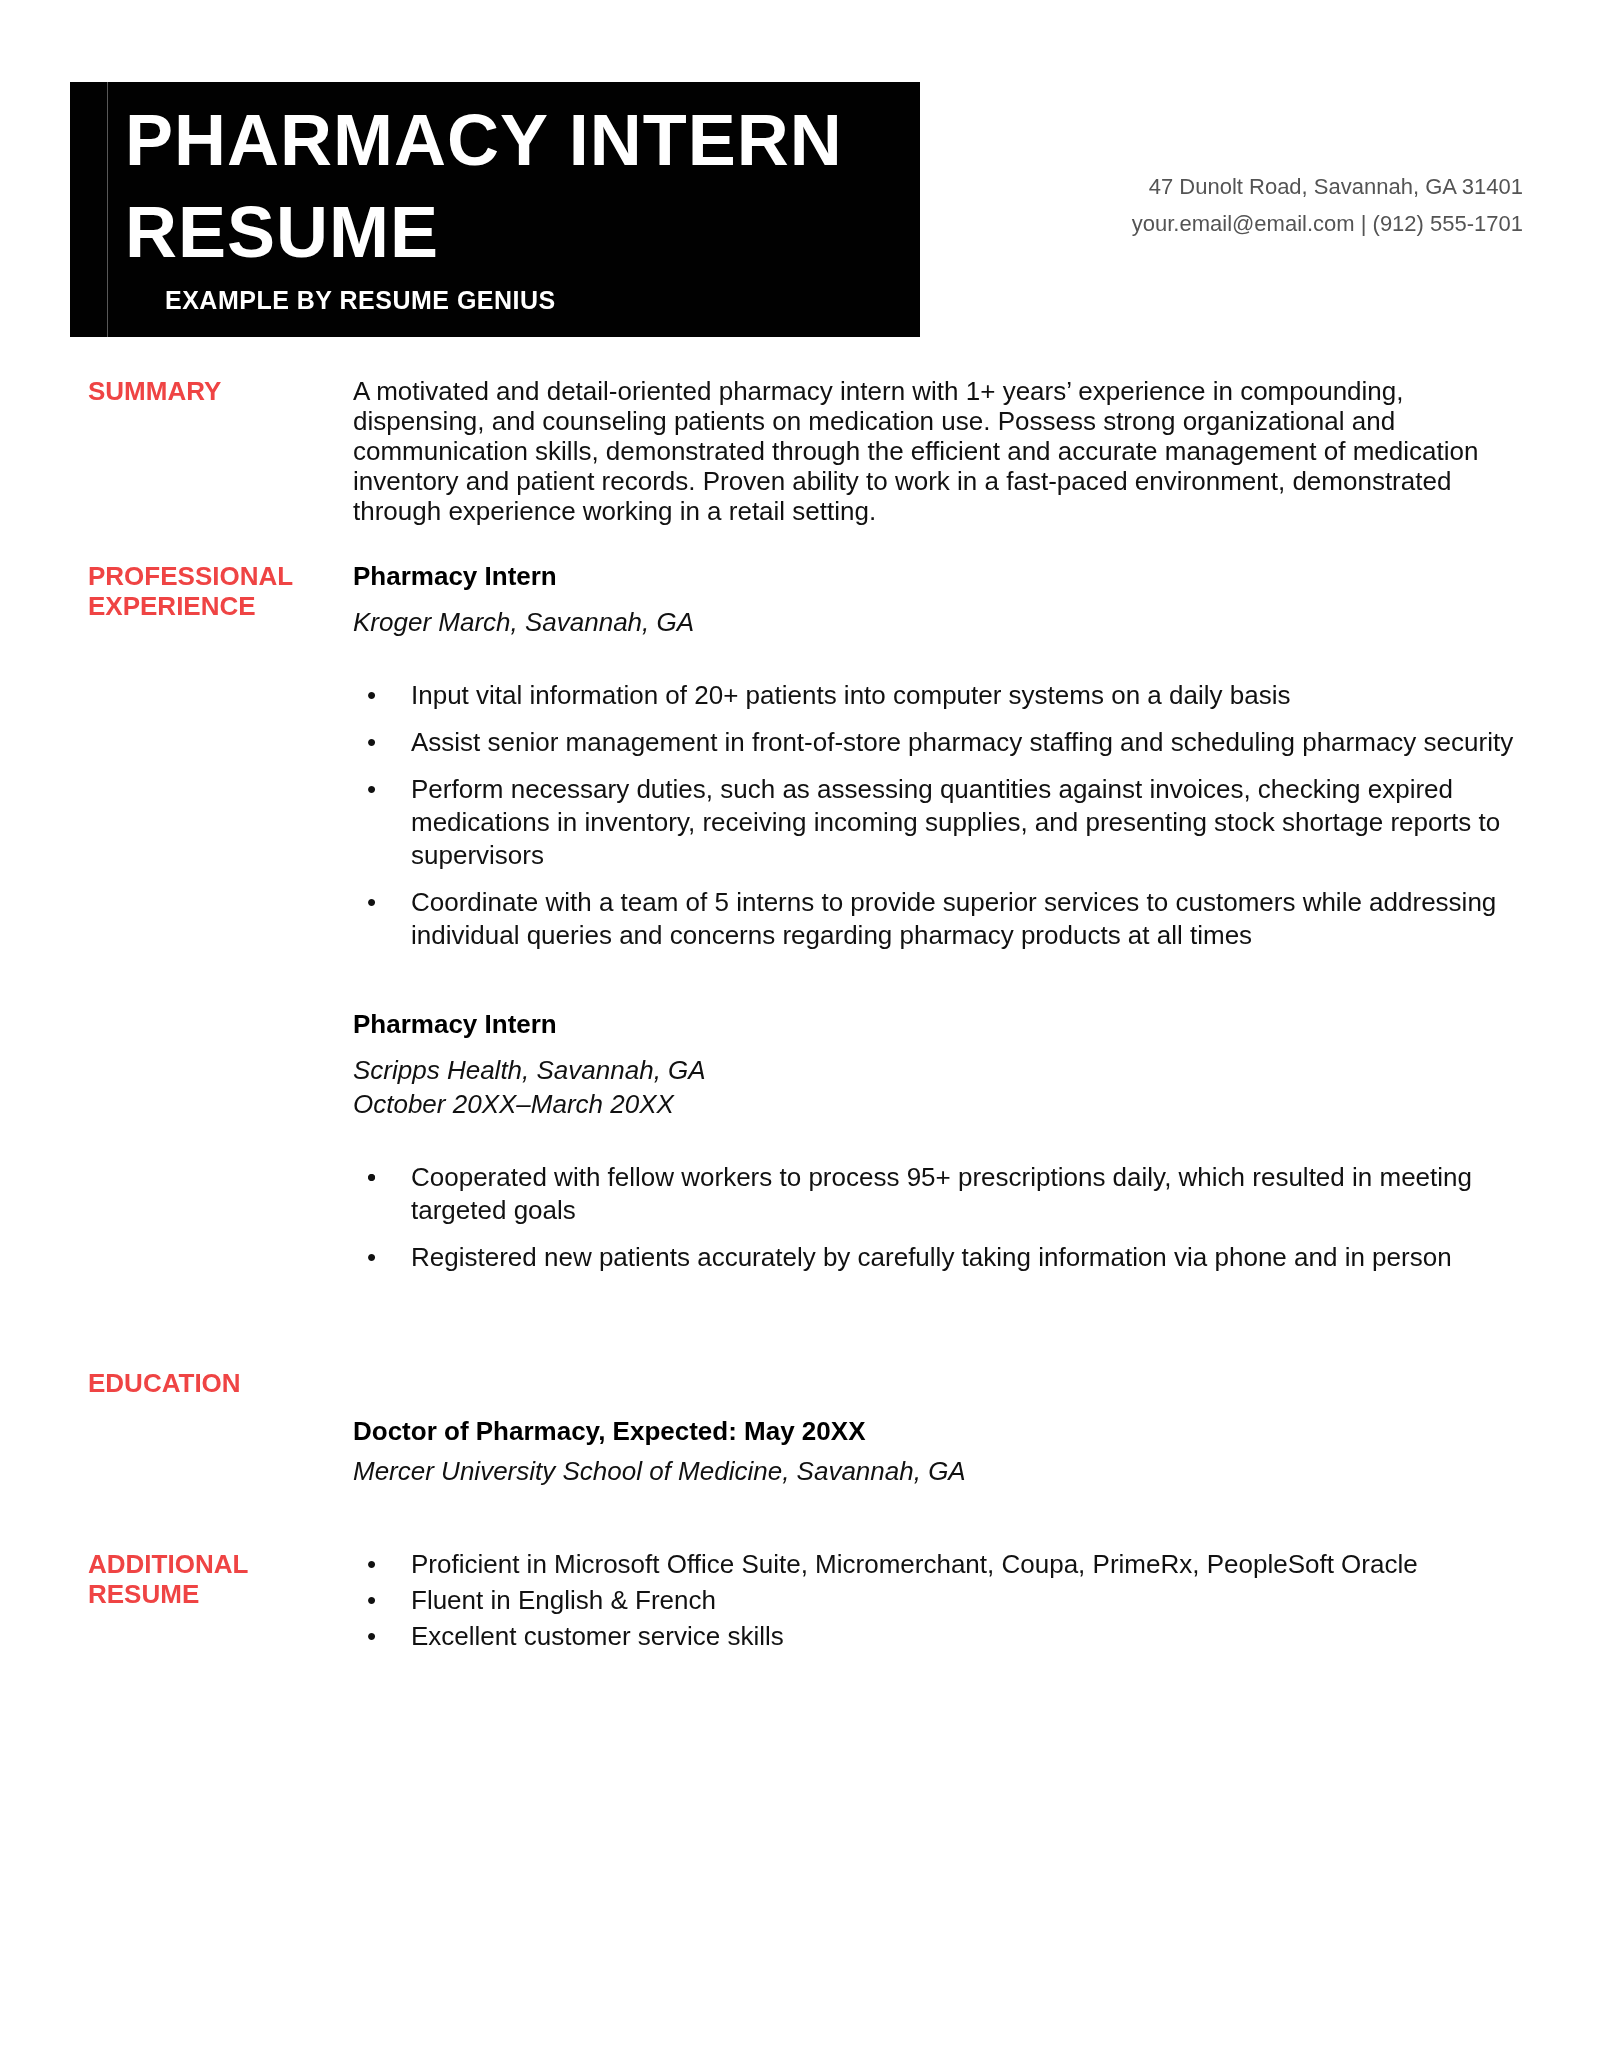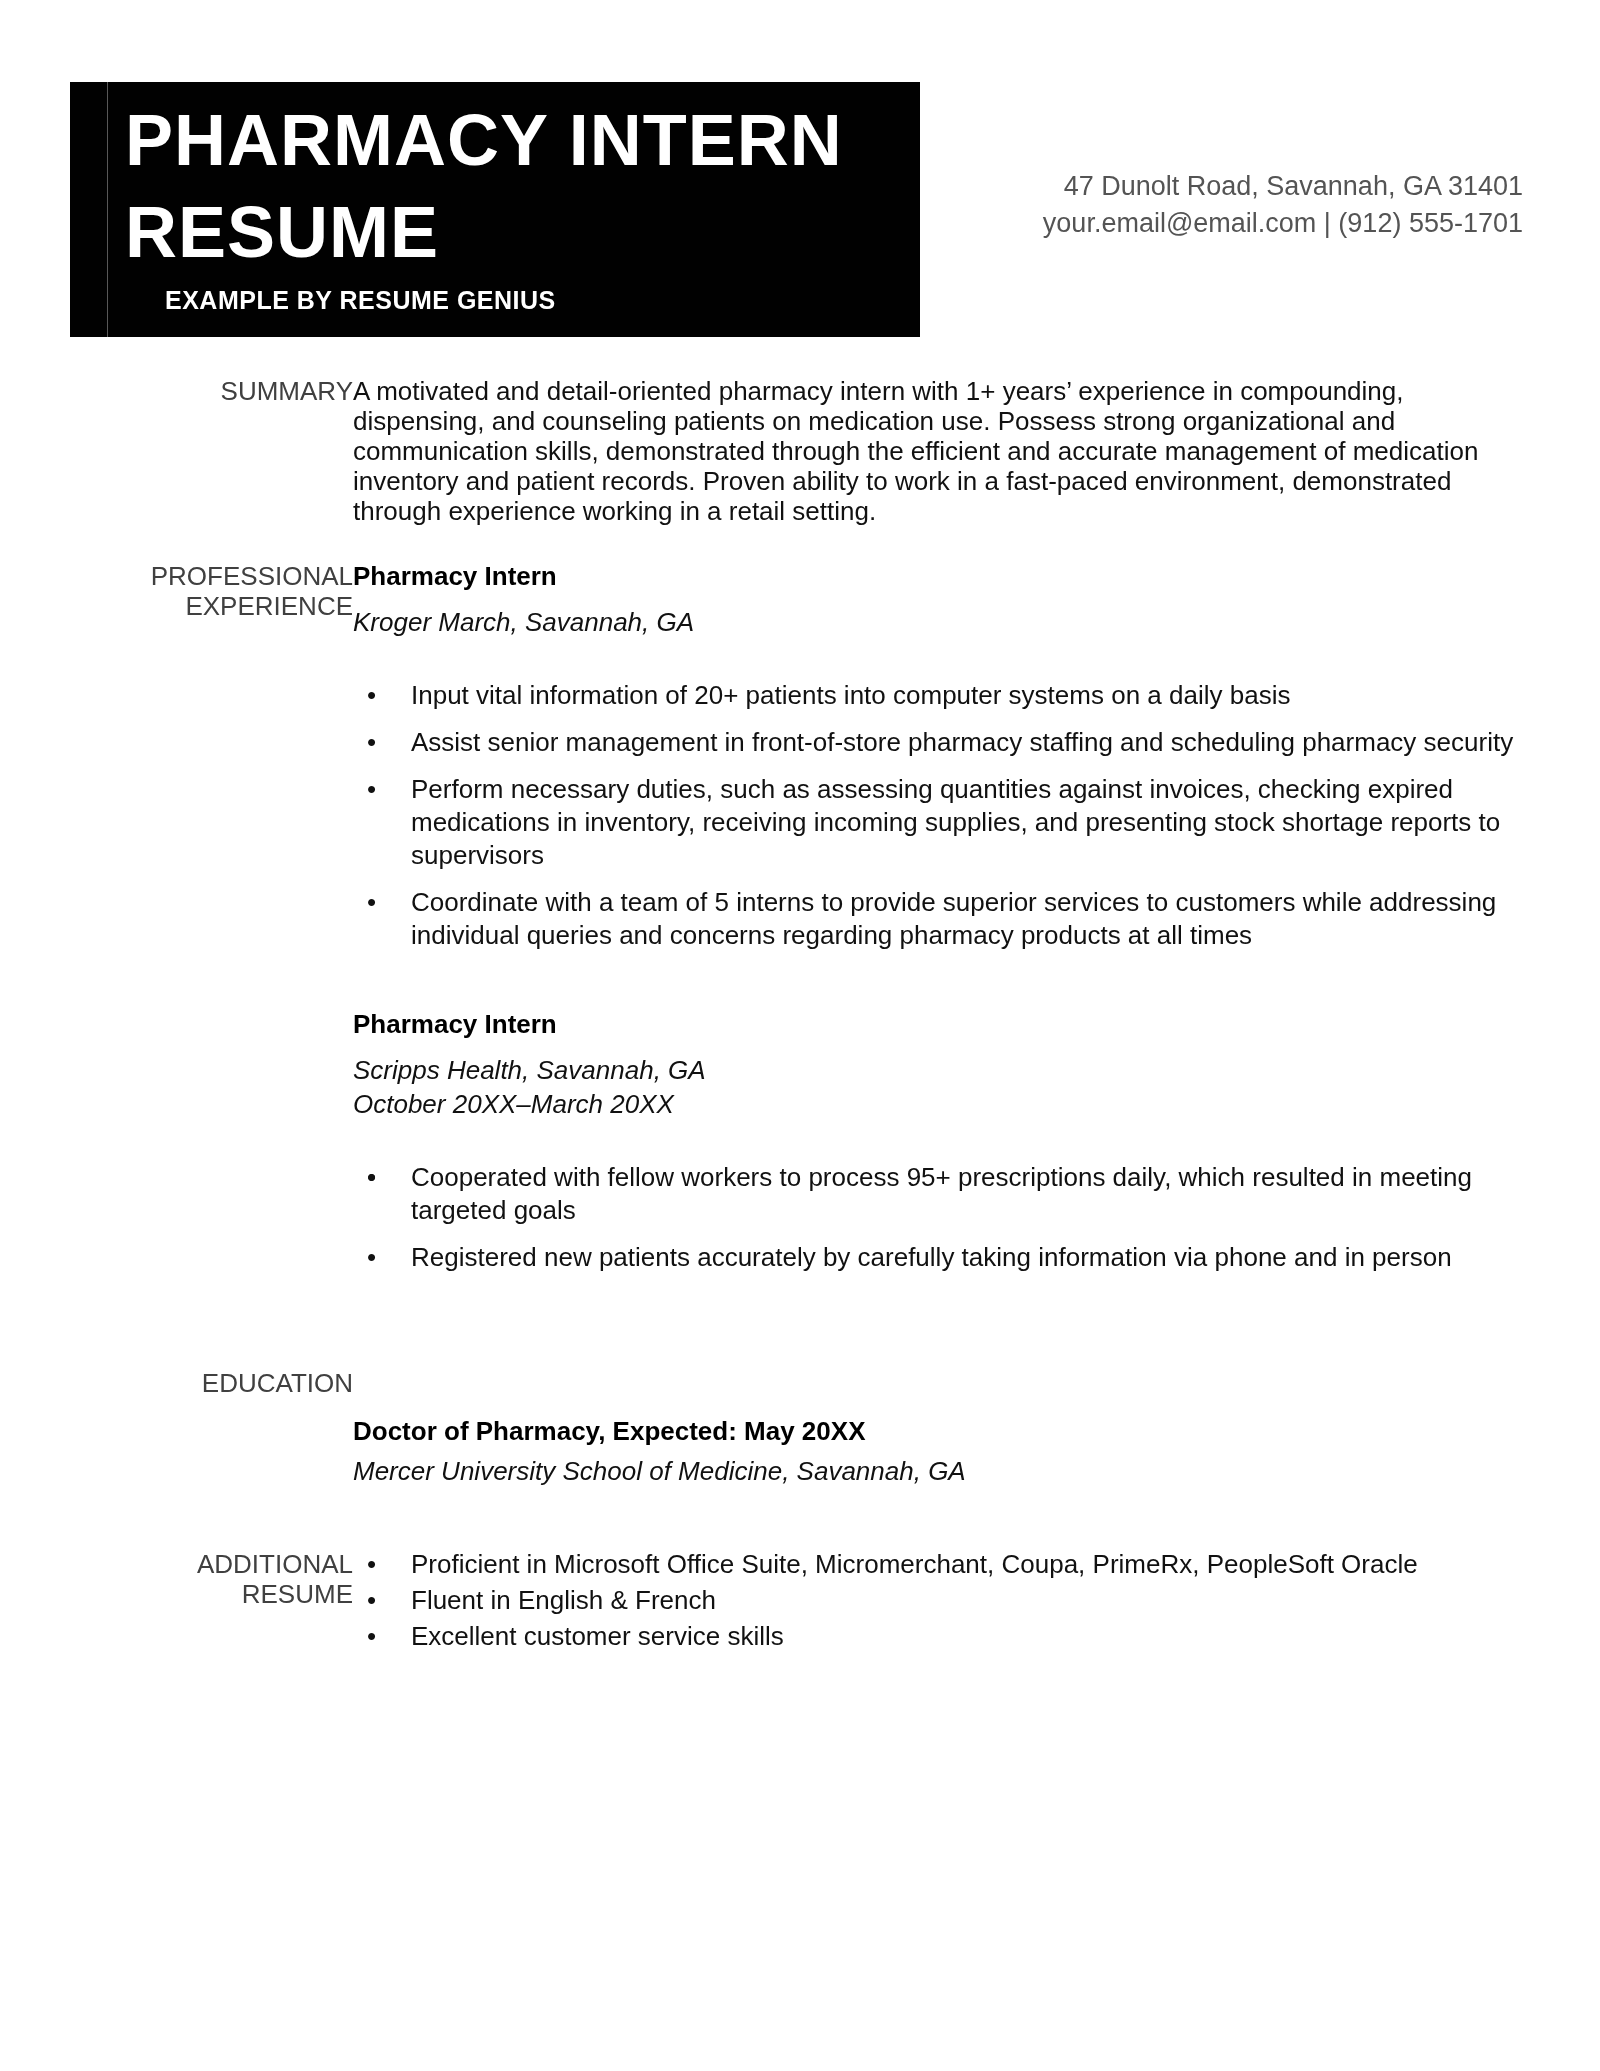--- a/index.html
+++ b/index.html
@@ -25,29 +25,29 @@
     position:absolute; left:37px; top:0; bottom:0; width:1px;
     background:rgba(160,160,160,0.55);
   }
   .title { font-size:72px; font-weight:bold; line-height:92px; letter-spacing:1px; }
   .tagline { font-size:25px; font-weight:bold; line-height:30px; margin-top:7px; letter-spacing:0.5px;margin-left:40px; }
 
   
   .contact {
     position:absolute; top:168px; right:77px;
     text-align:right; color:#545454;
-    font-size:27px; line-height:37px;
+    font-size:22px; line-height:37px;
   }
 
   
   .content { position:absolute; top:0; left:70px; right:77px; }
   .row { display:flex; }
   .row .lbl {
     width:283px; flex-shrink:0; box-sizing:border-box; padding-left:18px;
-    font-weight:normal; font-size:26px; line-height:30px; color:#404040;text-align:right;
+    font-weight:bold; font-size:26px; line-height:30px; color:#ef4444;
   }
   .row .bodycol { flex:1; font-size:26px; line-height:30px; }
 
   .row-summary   { margin-top:376px; }
   .row-experience{ margin-top:35px; }
   .row-education { margin-top:94px; }
   .row-skills    { margin-top:61px; }
 
   .para { margin:0; }
 

